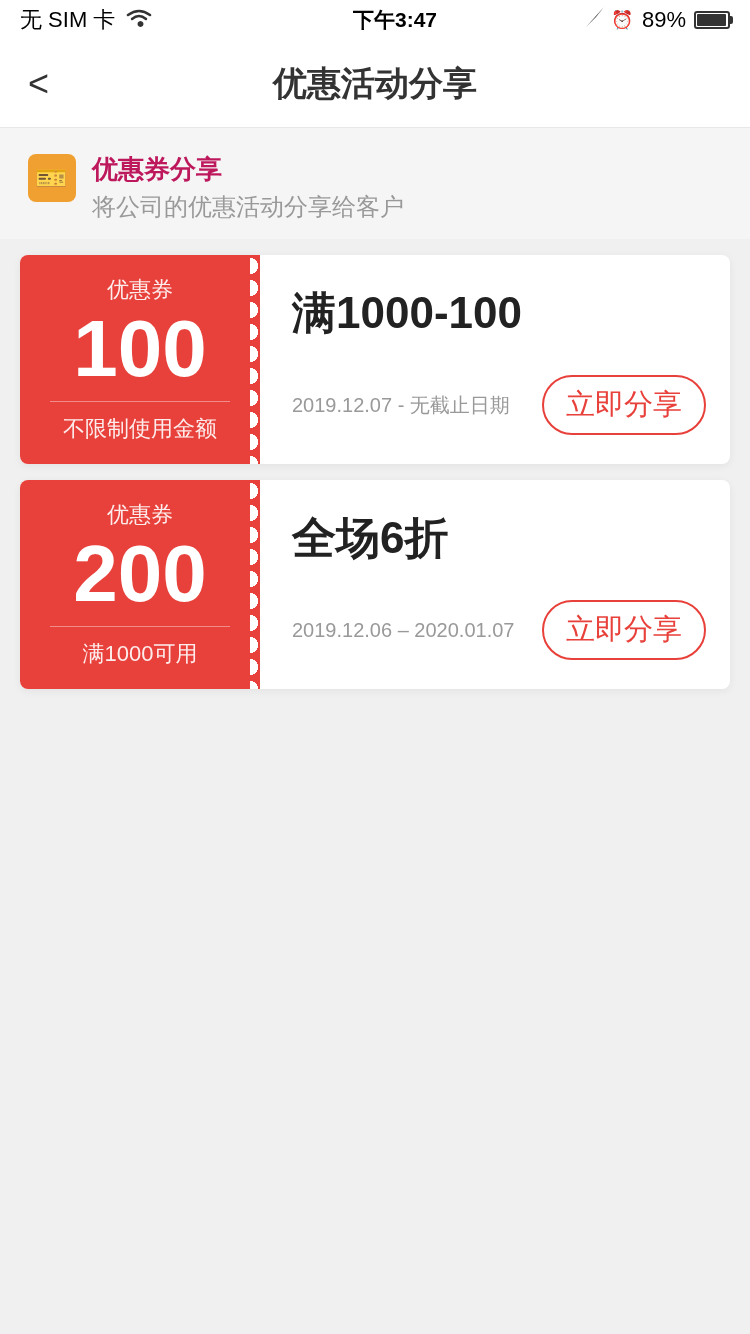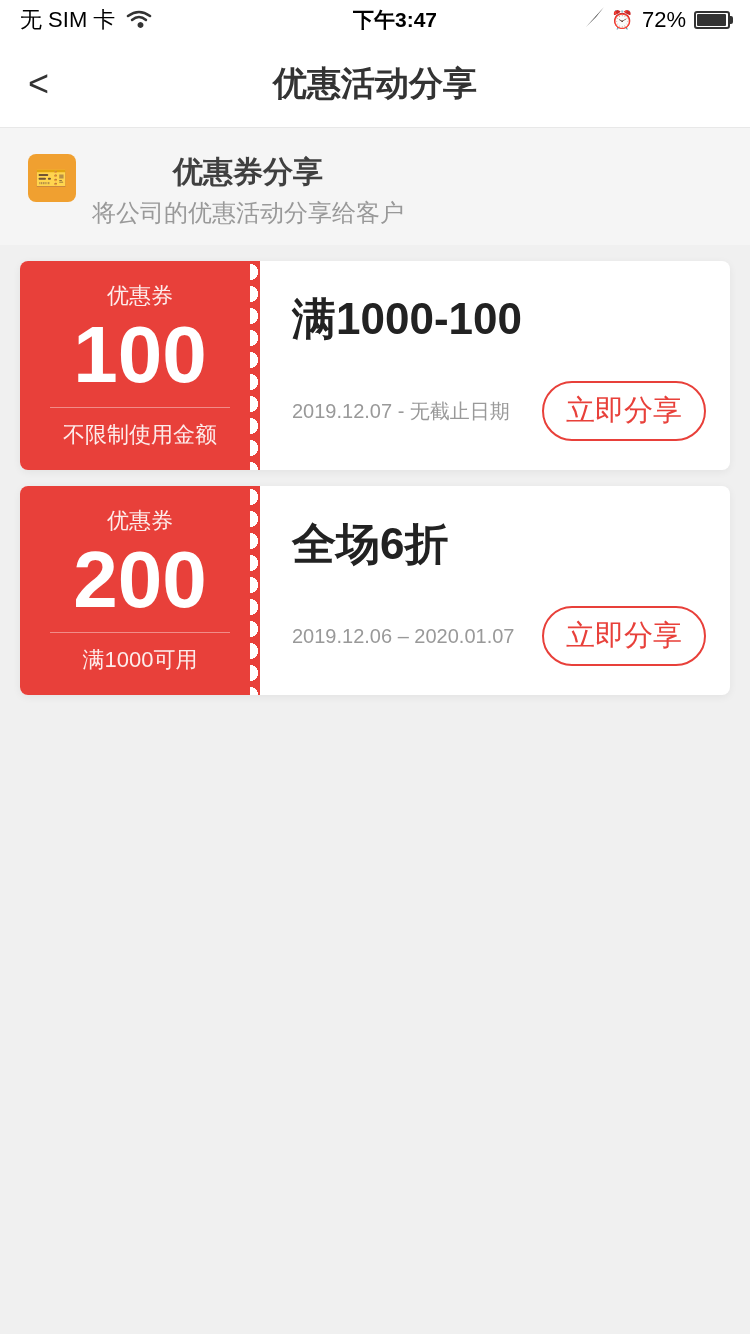--- a/index.html
+++ b/index.html
@@ -19,21 +19,21 @@
       background: #fff;
       display: flex;
       align-items: center;
       justify-content: space-between;
       padding: 0 20px;
       font-size: 24px;
       font-weight: 500;
     }
     .status-left {
       display: flex;
-      align-items: flex-end;
+      align-items: center;
       gap: 10px;
       font-size: 22px;
     }
     .status-center {
       font-size: 21px;
       font-weight: 600;
       position: absolute;
       left: 50%;
       transform: translateX(-50%);
       margin-left: 20px;
@@ -123,24 +123,23 @@
       font-size: 26px;
       flex-shrink: 0;
       margin-top: 2px;
     }
     .section-text-wrap {
       display: flex;
       flex-direction: column;
       gap: 4px;
     }
     .section-title {
-      font-size: 30px;
+      font-size: 26px;
       font-weight: 600;
-      color: #404040;
-      text-align: center;
+      color: #be185d;
     }
     .section-subtitle {
       font-size: 24px;
       color: #999;
     }
 
     
     .coupon-list {
       background: #f0f0f0;
       padding: 16px 20px;
@@ -264,21 +263,21 @@
     </span>
   </div>
   <div class="status-center">下午3:47</div>
   <div class="status-right">
     <span>
       <svg width="18" height="22" viewBox="0 0 18 22">
         <polygon points="0,20 18,0 10,10" fill="#333"></polygon>
       </svg>
     </span>
     <span style="font-size:18px;">⏰</span>
-    <span style="font-size:22px;font-weight:500;">72%</span>
+    <span style="font-size:22px;font-weight:500;">89%</span>
     <span class="battery">
       <span class="battery-bar">
           <span class="battery-fill"></span>
         </span>
     </span>
   </div>
 </div>
 
 <div class="nav-bar">
   <span class="nav-back">&lt;</span>

